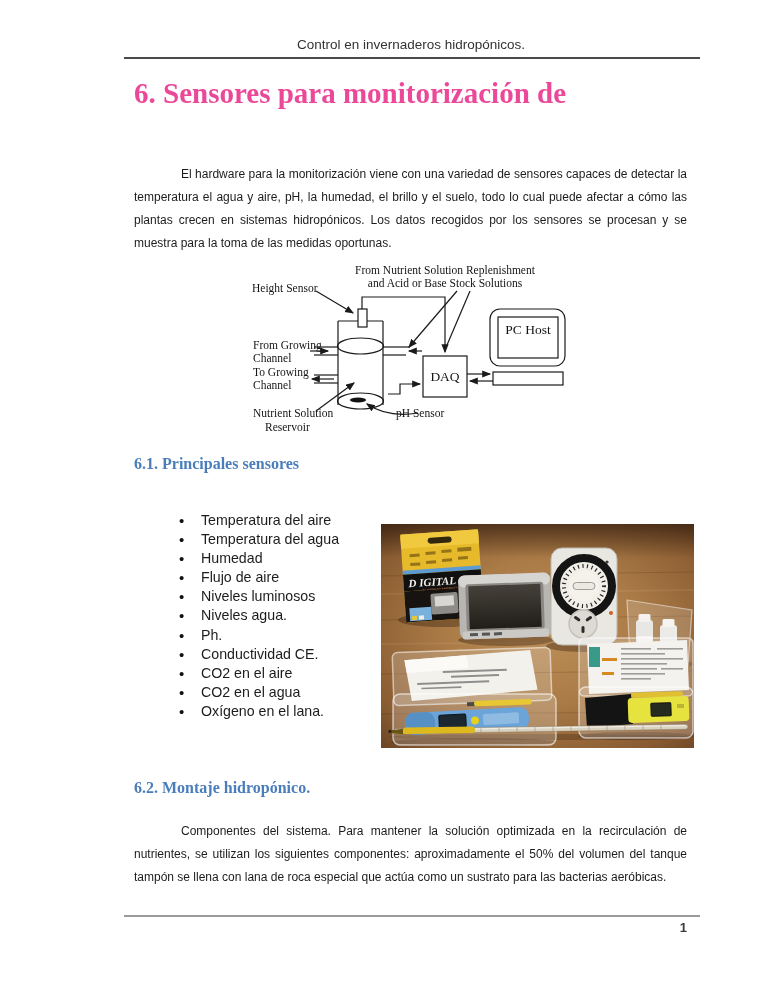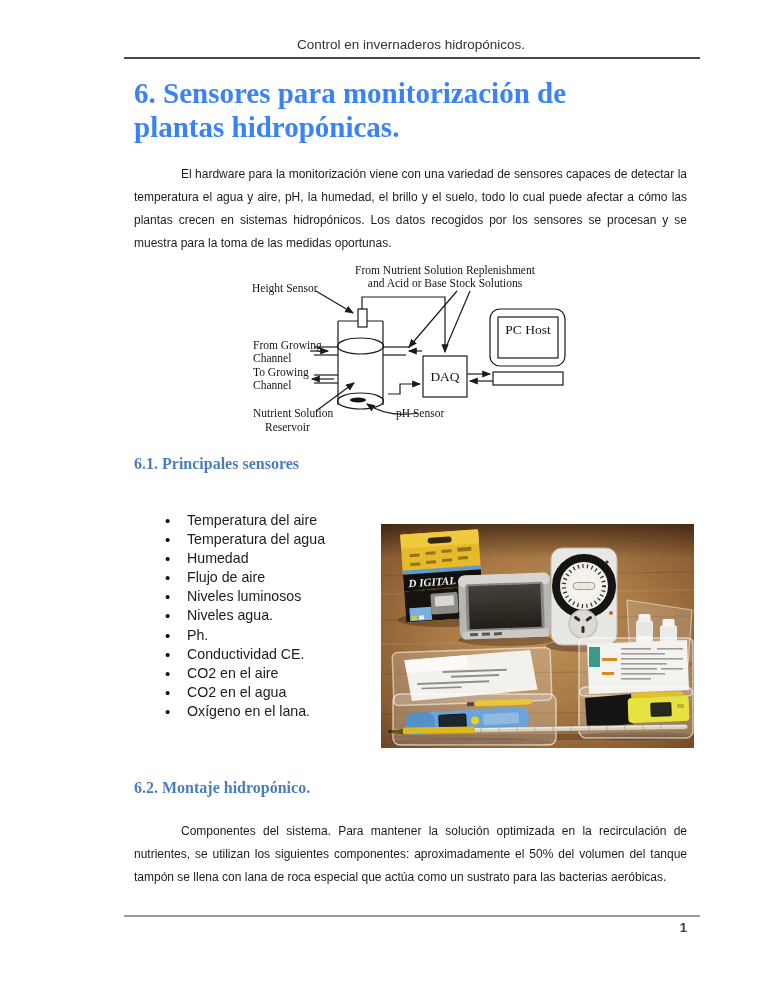--- a/index.html
+++ b/index.html
@@ -6,33 +6,33 @@
   .page{
     position:relative;width:768px;height:994px;background:#ffffff;overflow:hidden;
     font-family:"Liberation Sans",sans-serif;color:#202020;margin-left:27px;
   }
   
   .hdr-text{position:absolute;top:37px;left:0;width:768px;text-align:center;
     font-size:13.5px;color:#333;}
   .hdr-rule{position:absolute;top:57px;left:97px;width:576px;border-top:2px solid #4a4a4a;}
   
   .doc-title{position:absolute;top:76px;left:107px;width:570px;
-    font-family:"Liberation Serif",serif;font-weight:bold;font-size:29px;line-height:34px;color:#3b82f6;}
+    font-family:"Liberation Serif",serif;font-weight:bold;font-size:29px;line-height:34px;color:#ec4899;}
   
   .para{position:absolute;left:107px;width:553px;font-size:12px;line-height:23px;
     text-align:justify;text-indent:47px;color:#1c1c1c;}
   .para-intro{top:163px;}
   .para-montaje{top:820px;}
   
   .h2{position:absolute;left:107px;font-family:"Liberation Serif",serif;font-weight:bold;
     font-size:16px;color:#4a7ebb;}
   .h2-61{top:455px;}
   .h2-62{top:779px;}
   
-  .sensor-list{position:absolute;left:138px;top:511px;margin:0;padding:0;list-style:none;
+  .sensor-list{position:absolute;left:152px;top:511px;margin:0;padding:0;list-style:none;
     font-size:14.2px;color:#1c1c1c;}
   .sensor-list li{position:relative;padding-left:22px;line-height:19.1px;}
   .sensor-list li::before{content:"\2022";position:absolute;left:0;top:0;font-size:15px;color:#111;}
   
   .diagram{position:absolute;left:183px;top:261px;}
   .photo{position:absolute;left:354px;top:524px;}
   .diag-label{font-family:"Liberation Serif",serif;font-size:11.5px;fill:#141414;}
   .diag-label-lg{font-family:"Liberation Serif",serif;font-size:13.5px;fill:#141414;}
   .dln{stroke:#1a1a1a;stroke-width:1.2;fill:none;}
   
@@ -43,21 +43,20 @@
 </head>
 <body>
 
 <div class="page">
 
   <div class="hdr-text">Control en invernaderos hidropónicos.</div>
   <div class="hdr-rule"></div>
 
   <div class="doc-title">
     <span style="display:block">6. Sensores para monitorización de</span>
-    <span style="display:block">plantas hidropónicas.</span>
   </div>
 
   <div class="para para-intro">El hardware para la monitorización viene con una variedad de sensores capaces de detectar la temperatura el agua y aire, pH, la humedad, el brillo y el suelo, todo lo cual puede afectar a cómo las plantas crecen en sistemas hidropónicos. Los datos recogidos por los sensores se procesan y se muestra para la toma de las medidas oportunas.</div>
 
   <svg class="diagram" width="374" height="186" viewBox="0 0 374 186">
     <defs>
       <marker id="ah" markerWidth="9" markerHeight="8" refX="6.5" refY="3" orient="auto">
         <path d="M0,0 L7.5,3 L0,6 z" fill="#1a1a1a"></path>
       </marker>
     </defs>

